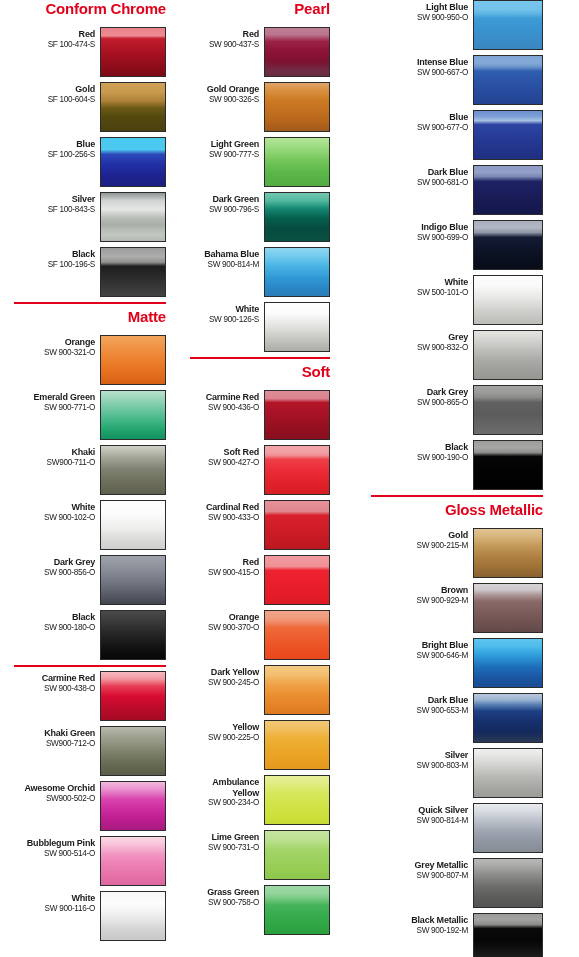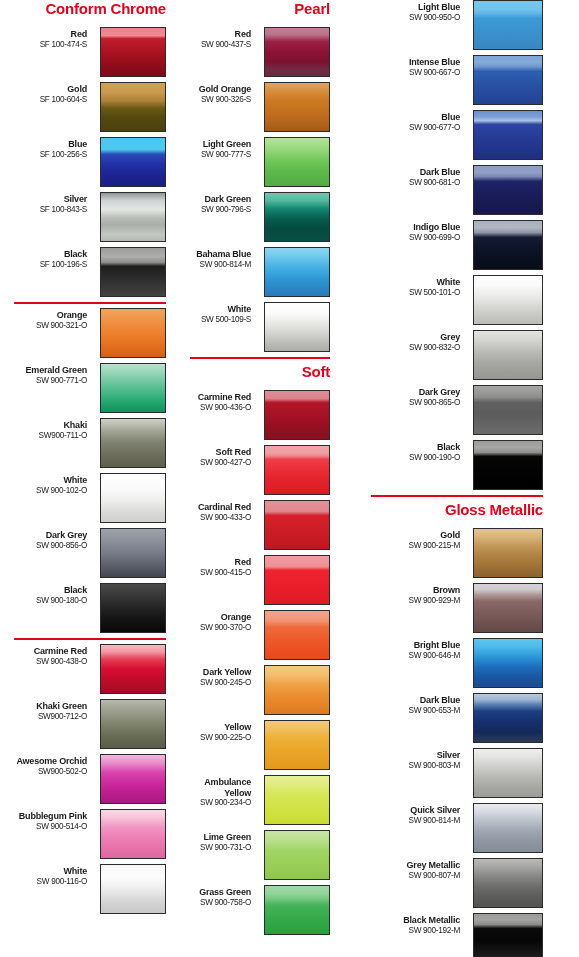--- a/index.html
+++ b/index.html
@@ -30,21 +30,20 @@
     letter-spacing: -0.2px;
     margin: 0 0 9px 0;
     line-height: 18px;
     text-align: right;
   }
   .swatch-row {
     display: flex;
     align-items: flex-start;
     justify-content: flex-start;
     margin-bottom: 5px;
-    gap: 8px;
   }
   .labels {
     text-align: right;
     padding-right: 5px;
     padding-top: 2px;
     width: 88px;
     box-sizing: border-box;
   }
   .name {
     font-size: 9px;
@@ -117,20 +116,21 @@
             <span class="name">Black</span>
             <span class="code">SF 100-196-S</span>
           </div>
           <div class="chip" style="background-image: linear-gradient(rgb(155, 156, 155) 0%, rgb(174, 175, 173) 18%, rgb(142, 143, 141) 30%, rgb(29, 29, 29) 38%, rgb(44, 44, 44) 62%, rgb(58, 58, 58) 85%, rgb(67, 67, 67) 100%);"></div>
         </div>
       </div>
     </div>
     <div class="section">
       <div class="sec-inner">
         <div class="rule"></div>
+        <div class="section-title">Matte</div>
         <div class="swatch-row">
           <div class="labels">
             <span class="name">Orange</span>
             <span class="code">SW 900-321-O</span>
           </div>
           <div class="chip" style="background-image: linear-gradient(rgb(243, 165, 92) 0%, rgb(240, 142, 63) 30%, rgb(234, 122, 38) 60%, rgb(224, 106, 28) 85%, rgb(215, 95, 21) 100%);"></div>
         </div>
         <div class="swatch-row">
           <div class="labels">
             <span class="name">Emerald Green</span>
@@ -244,21 +244,21 @@
         <div class="swatch-row">
           <div class="labels">
             <span class="name">Bahama Blue</span>
             <span class="code">SW 900-814-M</span>
           </div>
           <div class="chip" style="background-image: linear-gradient(rgb(143, 214, 242) 0%, rgb(116, 203, 238) 16%, rgb(76, 181, 230) 36%, rgb(47, 154, 214) 62%, rgb(42, 133, 196) 85%, rgb(43, 124, 182) 100%);"></div>
         </div>
         <div class="swatch-row">
           <div class="labels">
             <span class="name">White</span>
-            <span class="code">SW 500-109-S</span>
+            <span class="code">SW 900-126-S</span>
           </div>
           <div class="chip" style="background-image: linear-gradient(rgb(255, 255, 255) 0%, rgb(251, 251, 251) 22%, rgb(225, 225, 222) 50%, rgb(201, 201, 197) 72%, rgb(182, 182, 177) 90%, rgb(173, 173, 168) 100%);"></div>
         </div>
       </div>
     </div>
     <div class="section">
       <div class="sec-inner">
         <div class="rule"></div>
         <div class="section-title">Soft</div>
         <div class="swatch-row">

